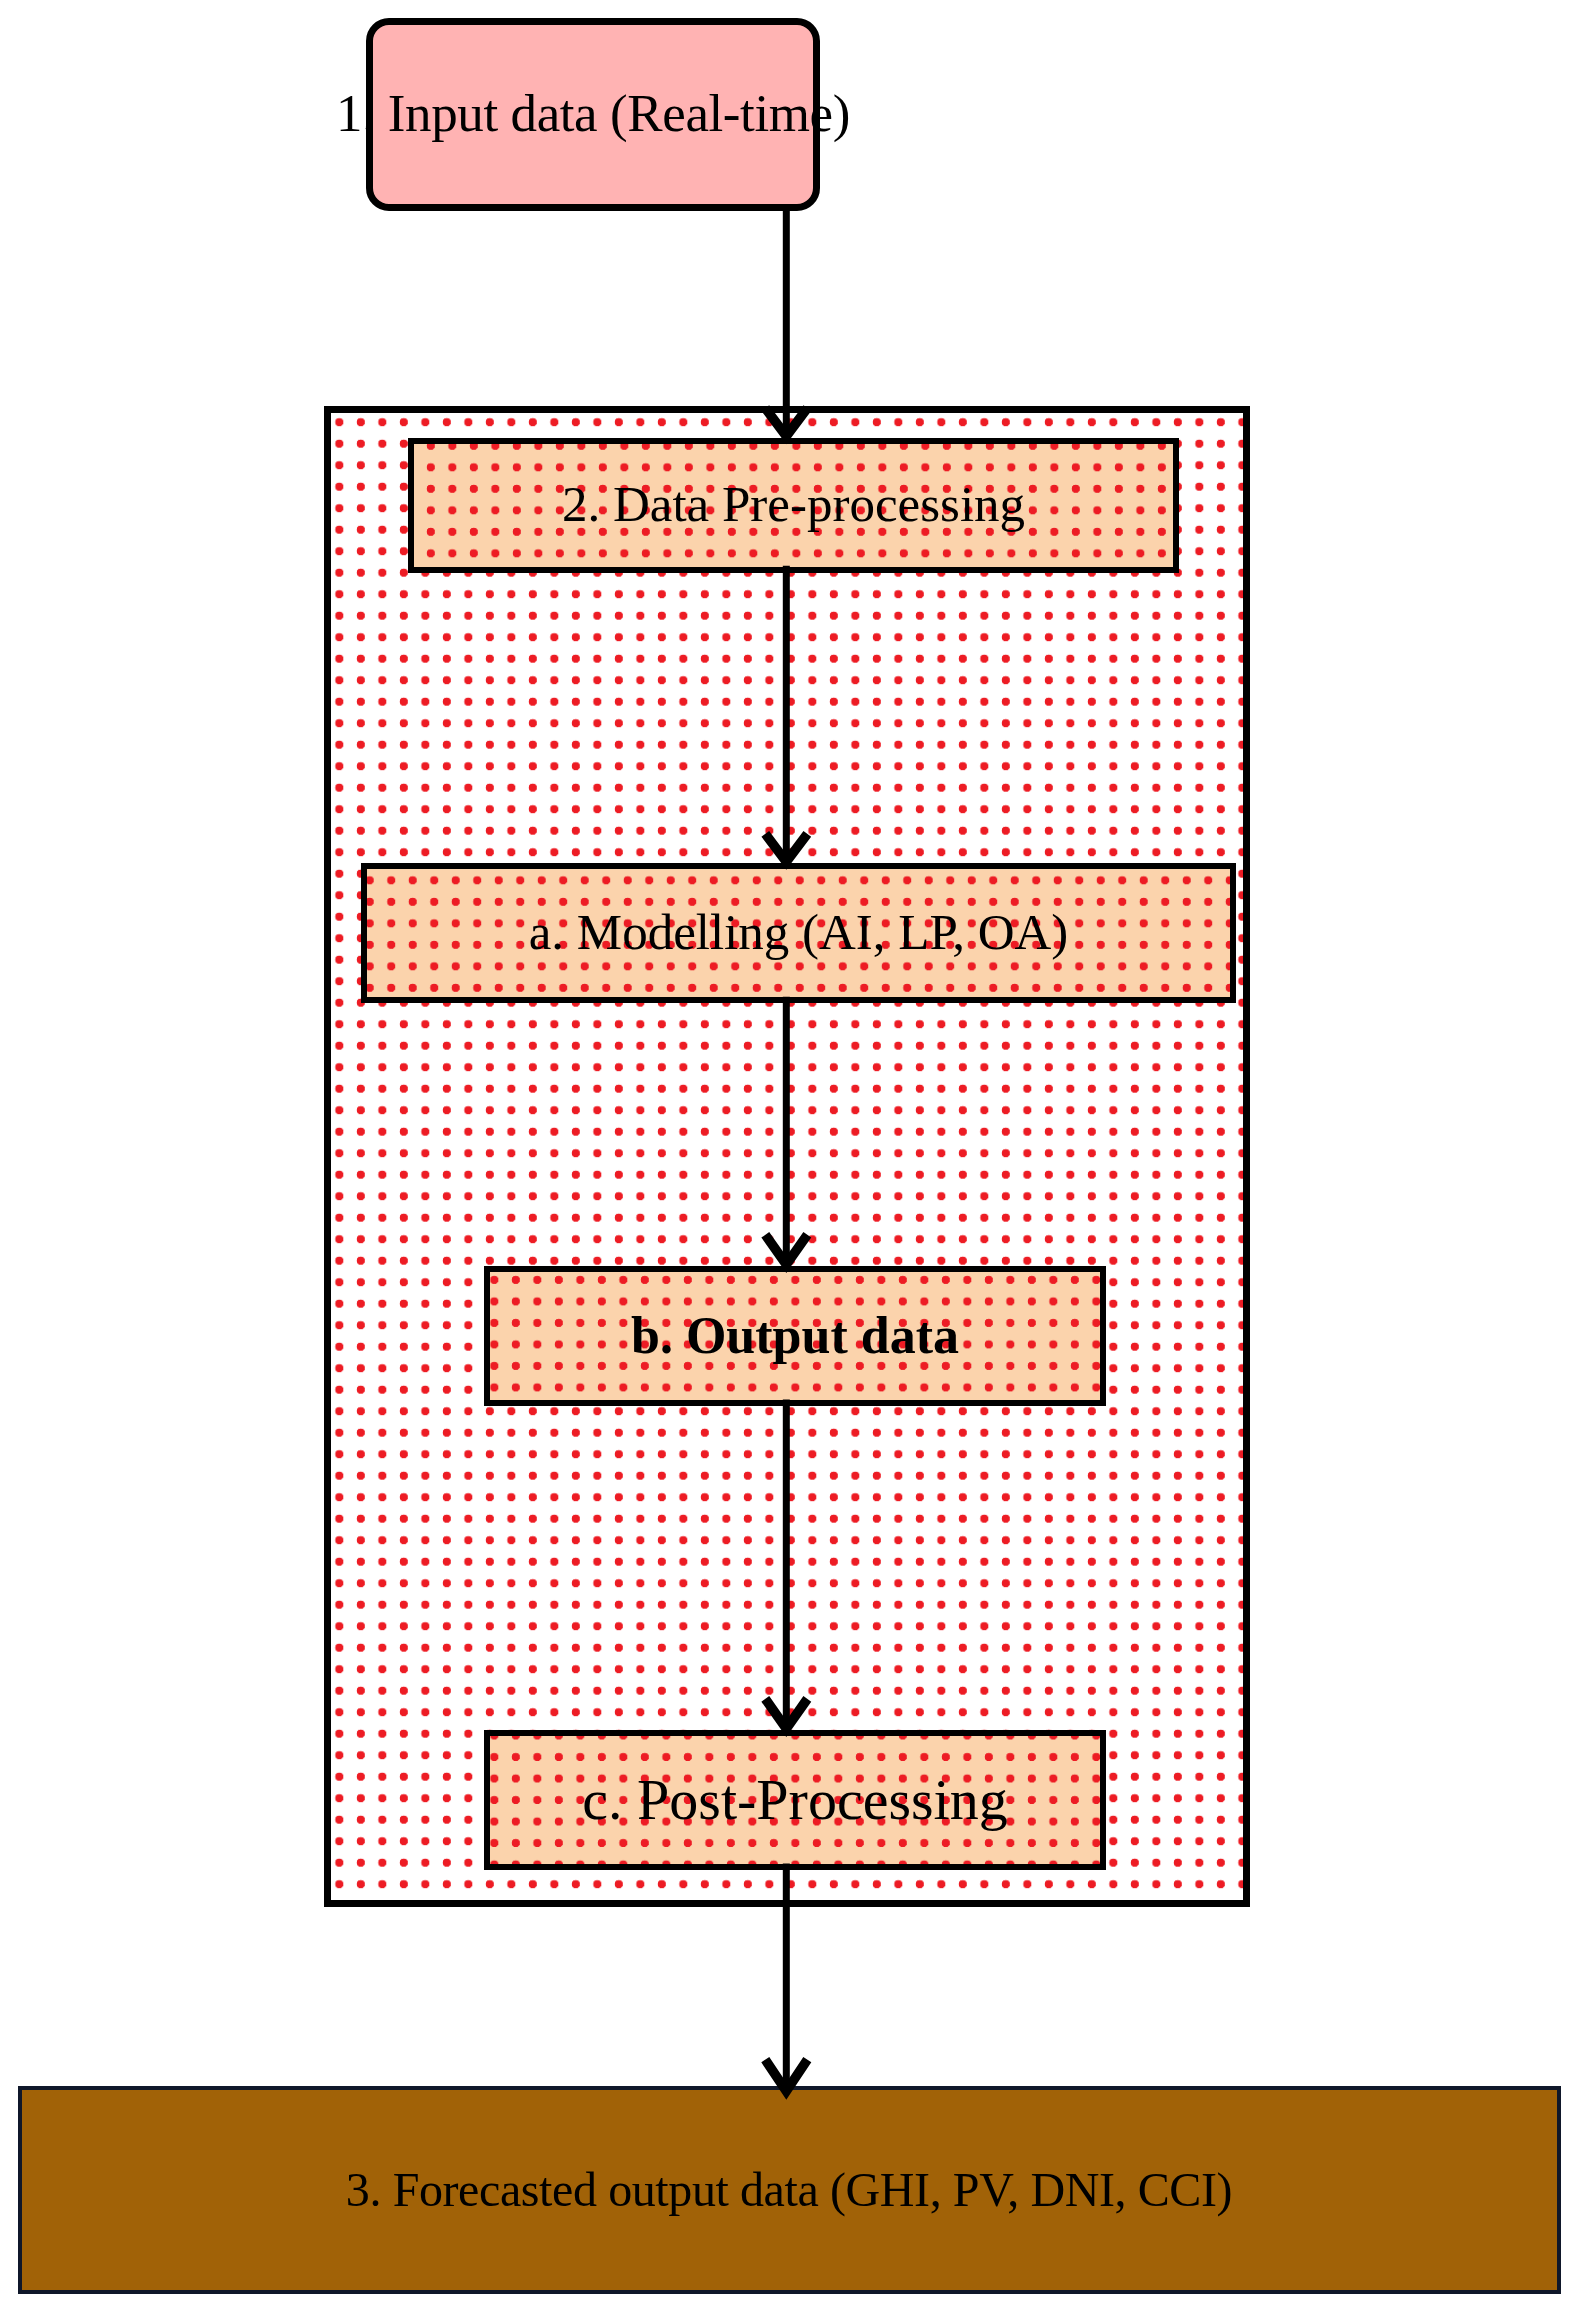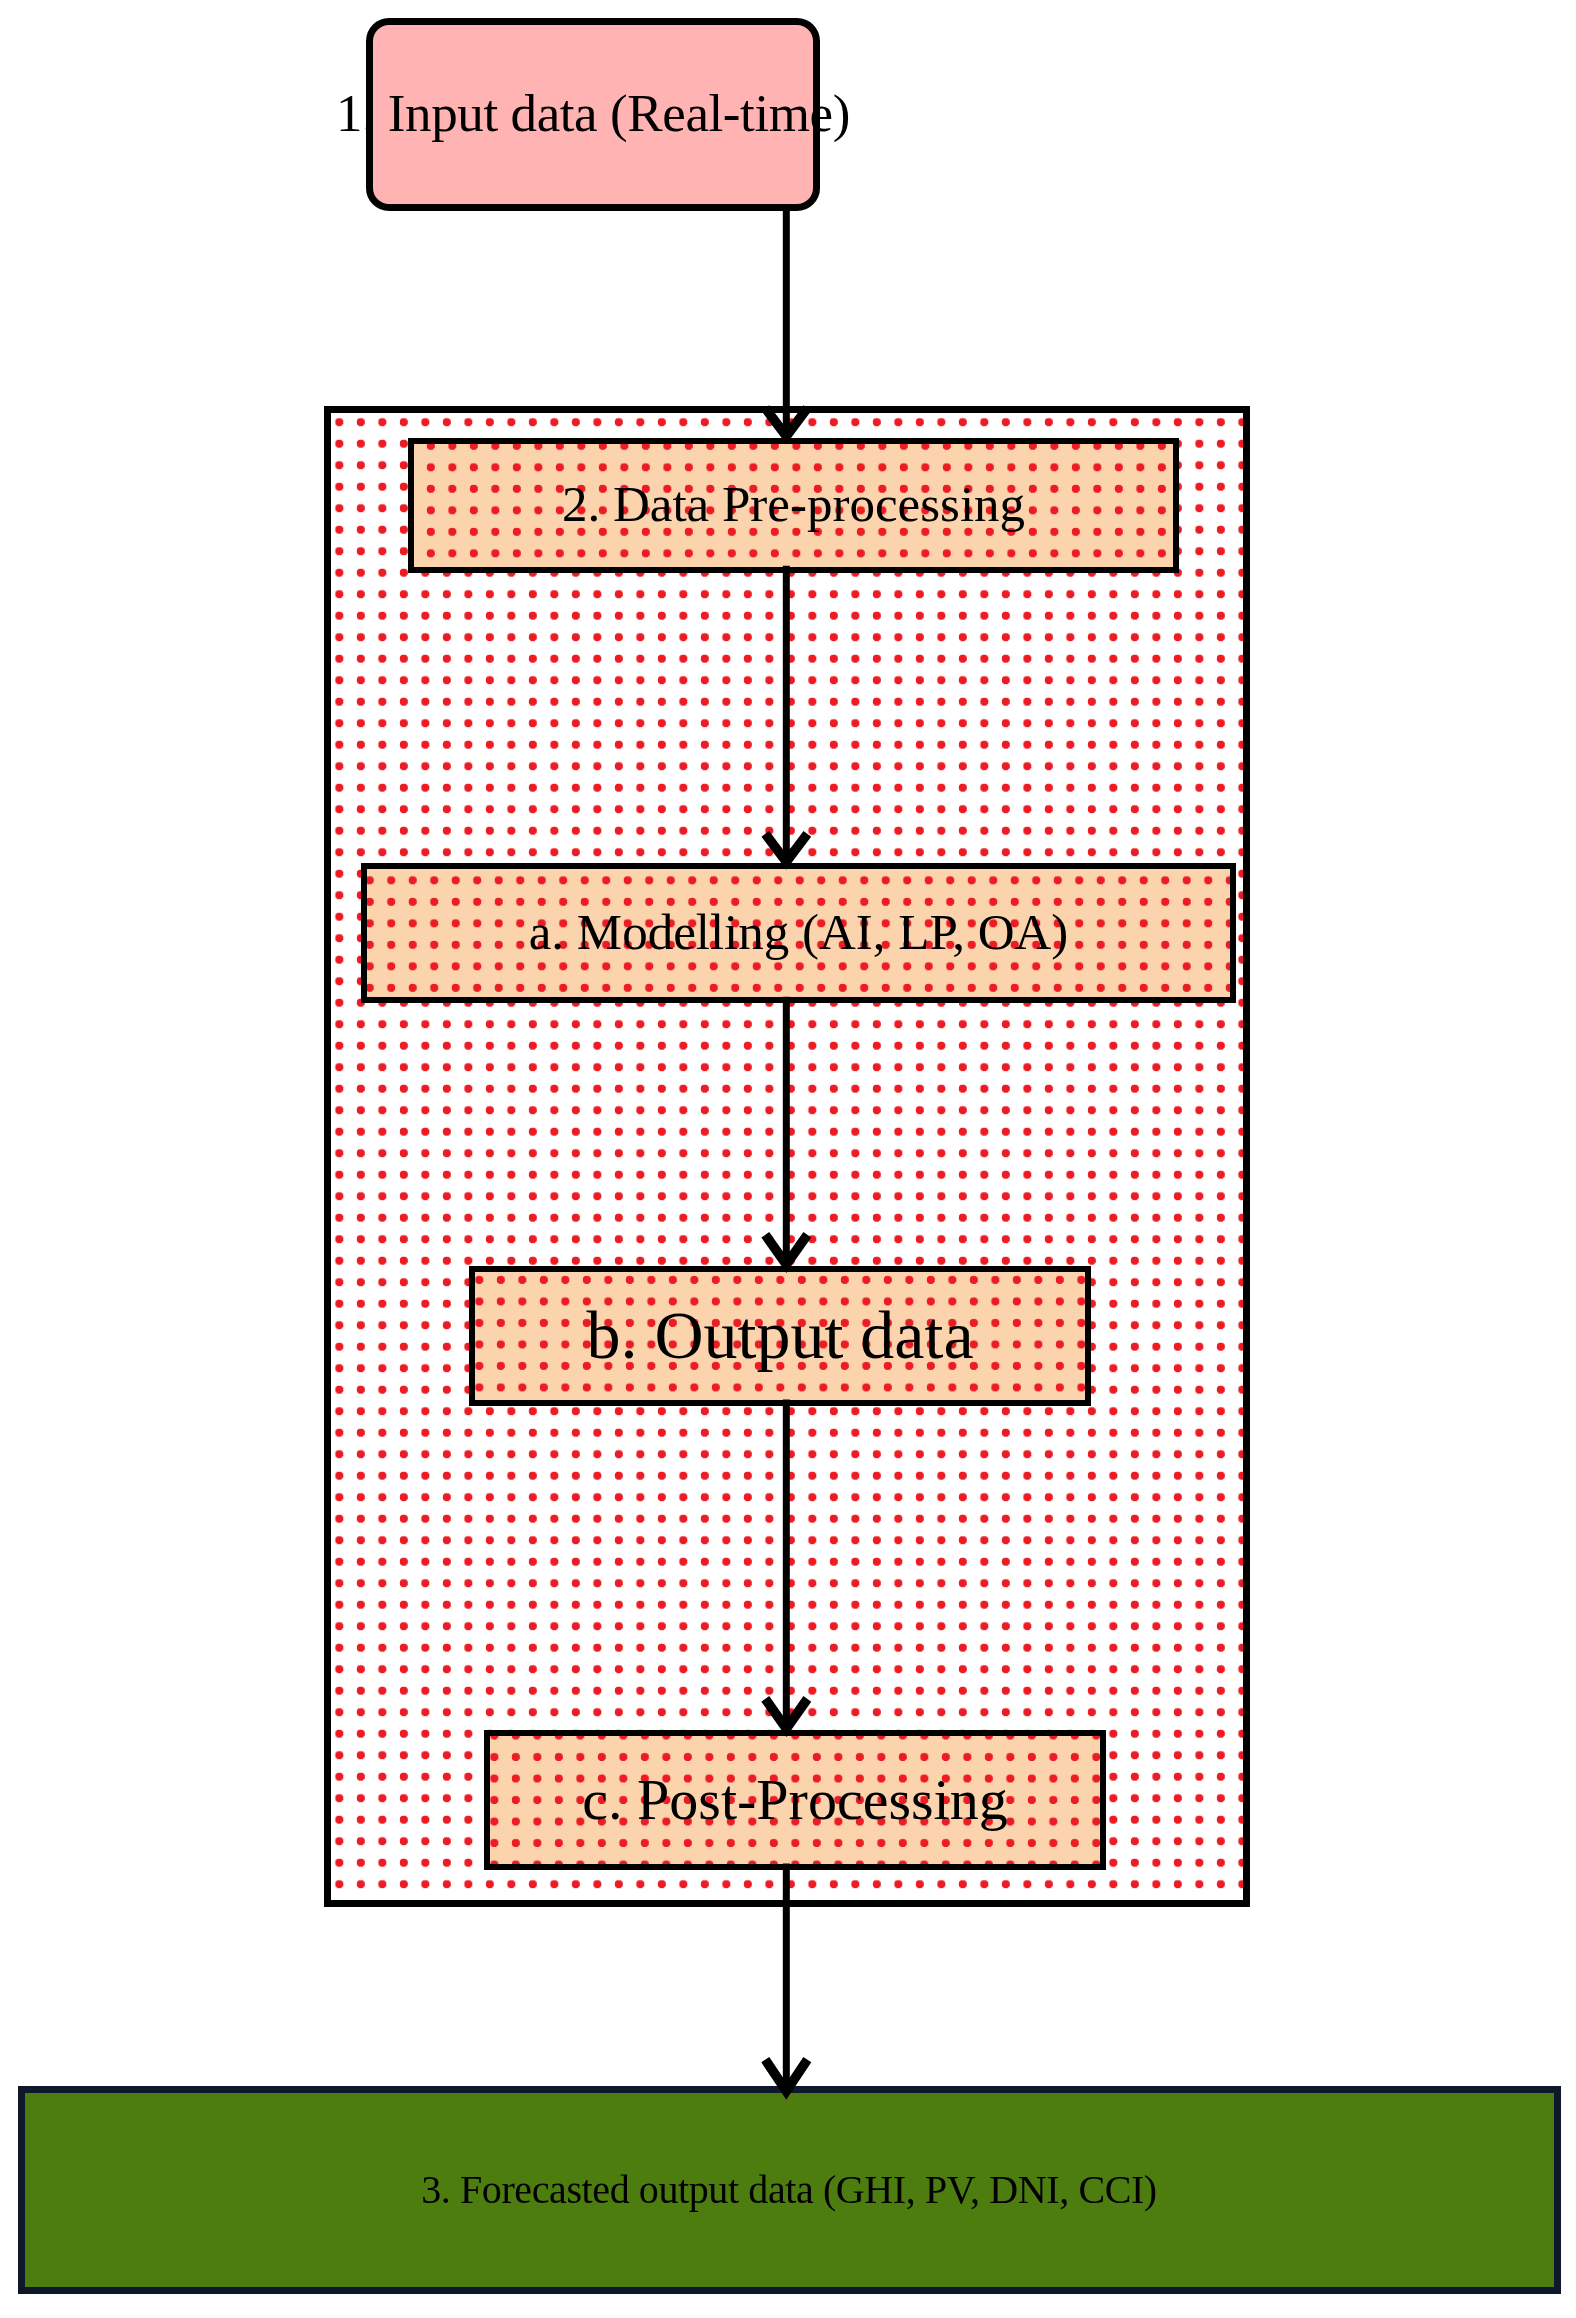--- a/index.html
+++ b/index.html
@@ -94,45 +94,46 @@
   }
   #node-modelling {
     left: 30px;   
     top: 450px;   
     width: 875px;
     height: 140px;
     background-position: -23.6px -15px;
     font-size: 51px;
   }
   #node-output {
-    left: 138px;  
+    left: 153px;  
     top: 853px;   
     width: 622px;
     height: 140px;
     background-position: -151px -18.4px;
-    font-size: 68px;
+    font-size: 52px;
+    font-weight: bold;
   }
   #node-postprocessing {
     left: 153px;
     top: 1317px;  
     width: 622px;
     height: 140px;
     background-position: -151px -5.3px;
     font-size: 58px;
   }
 
   
   #node-forecast {
     left: 17.5px;
     top: 2086px;
     width: 1543px;
     height: 208px;
-    background: #4d7c0f;
-    border: 7px solid #0f172a;
-    font-size: 40px;
+    background: #a16207;
+    border: 4px solid #0f172a;
+    font-size: 48px;
     letter-spacing: -0.4px;
   }
 
   
   #arrows {
     position: absolute;
     left: 0; top: 0;
     width: 1577px;
     height: 2319px;
     pointer-events: none;

